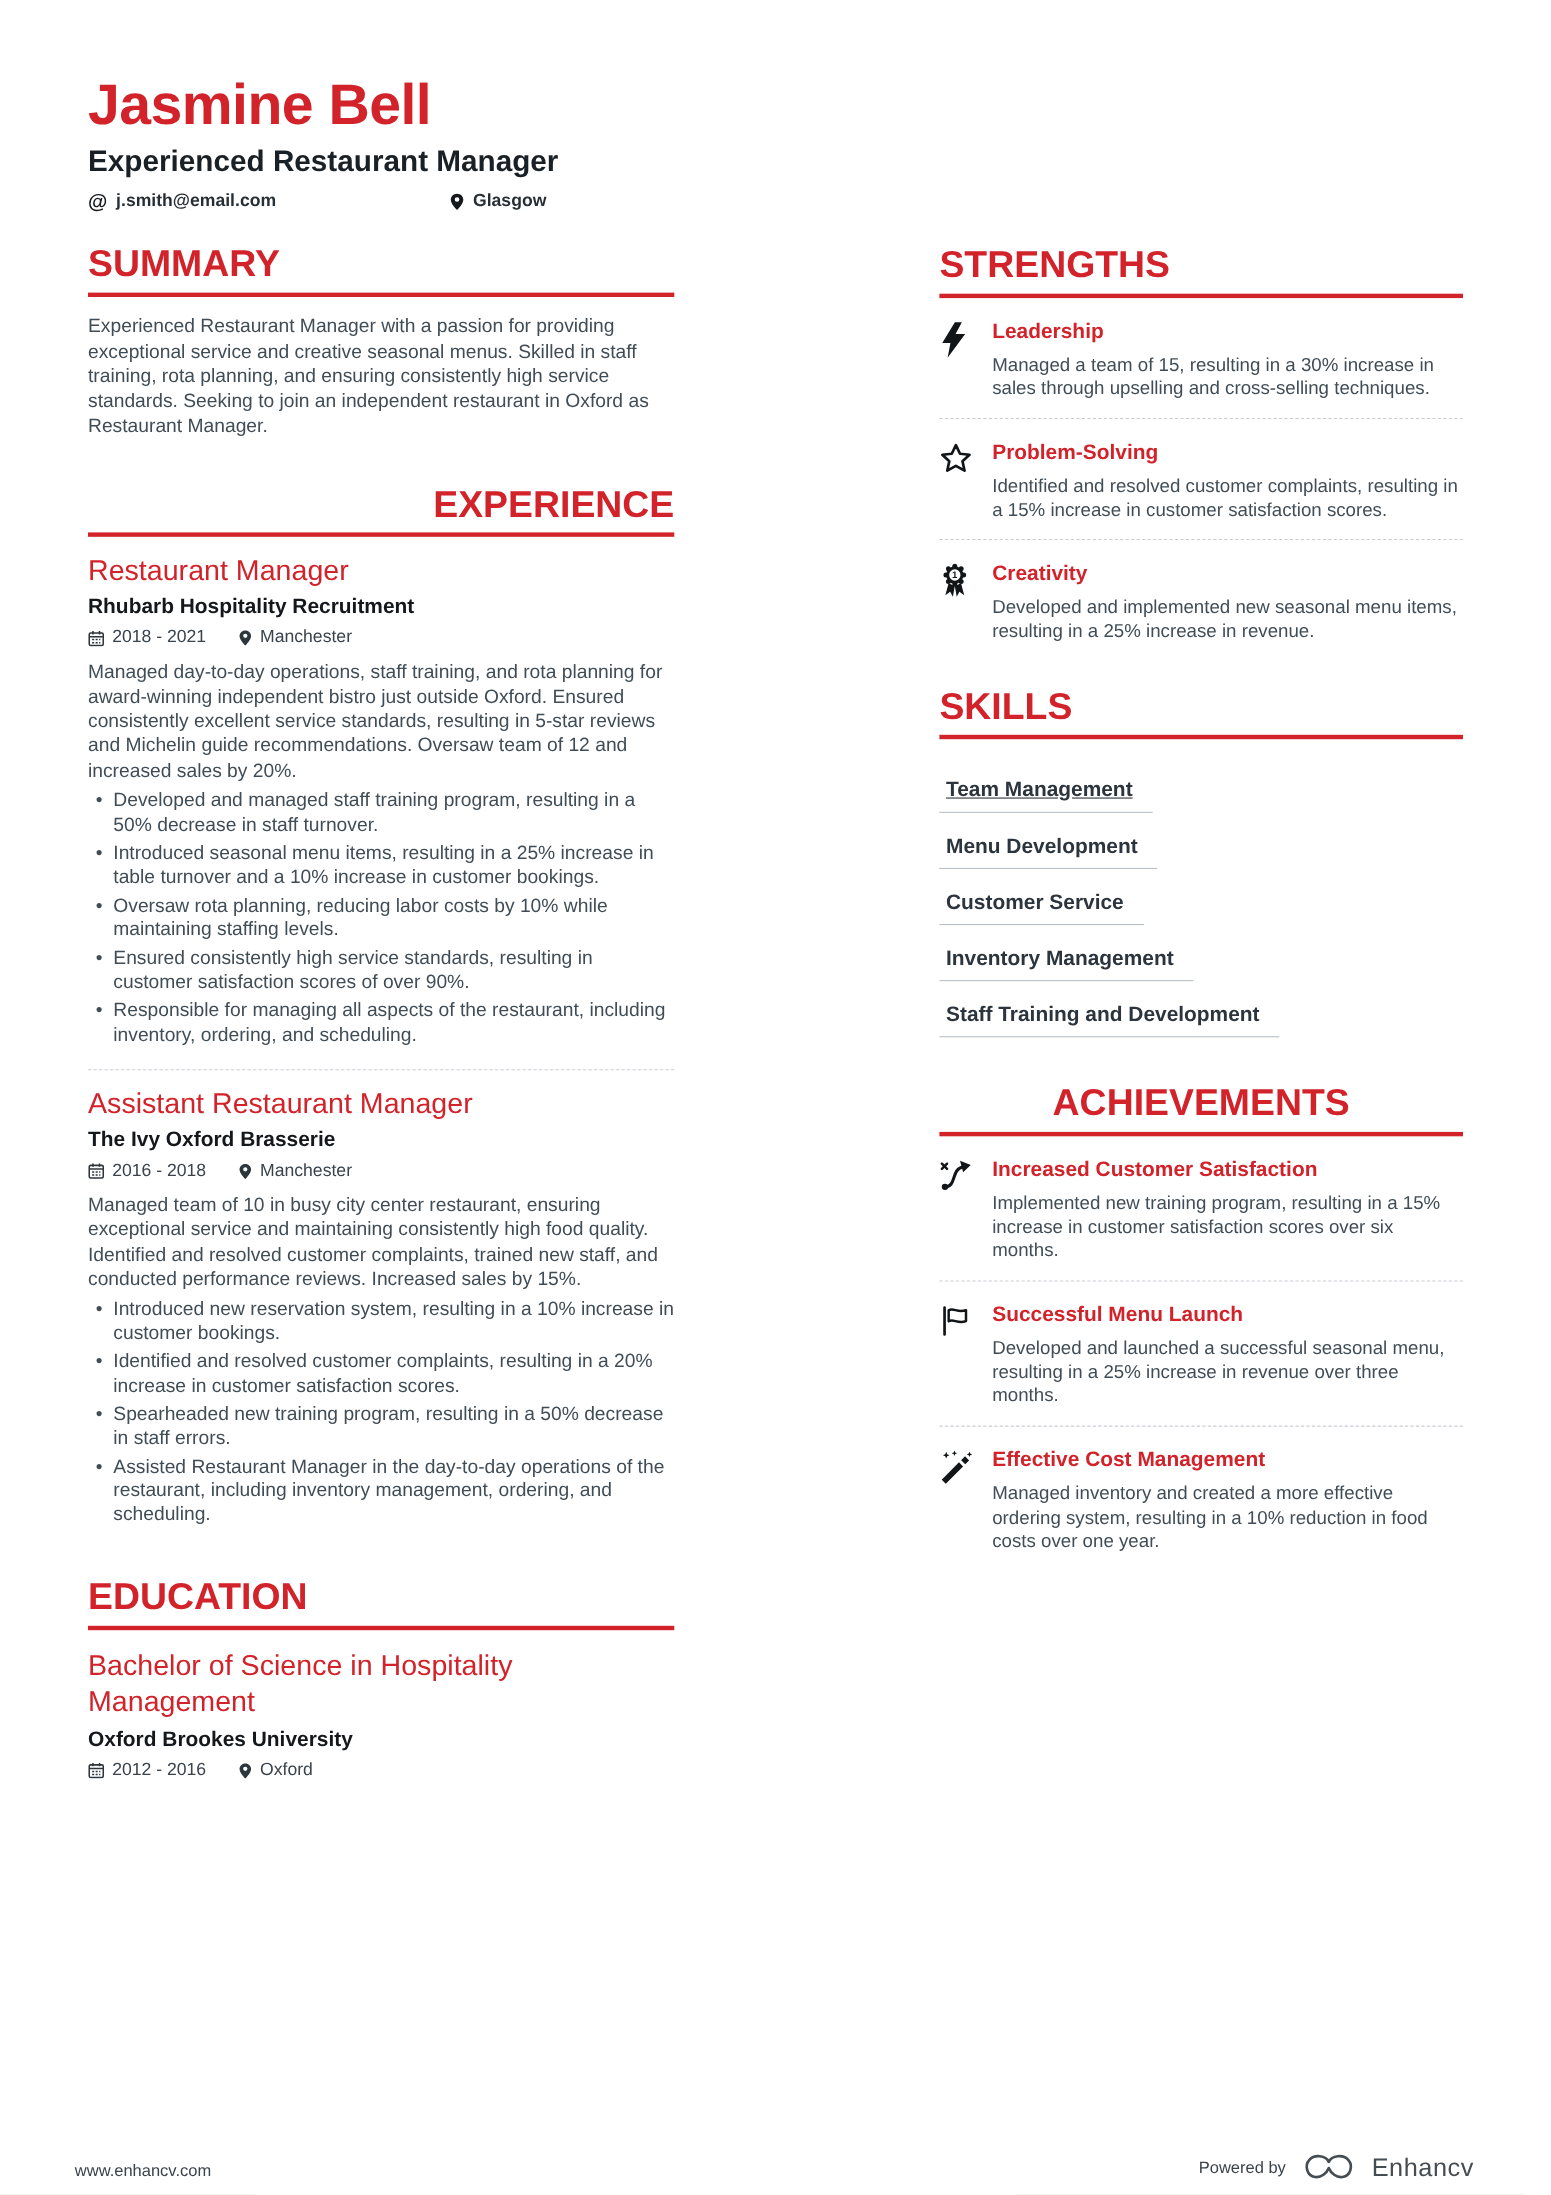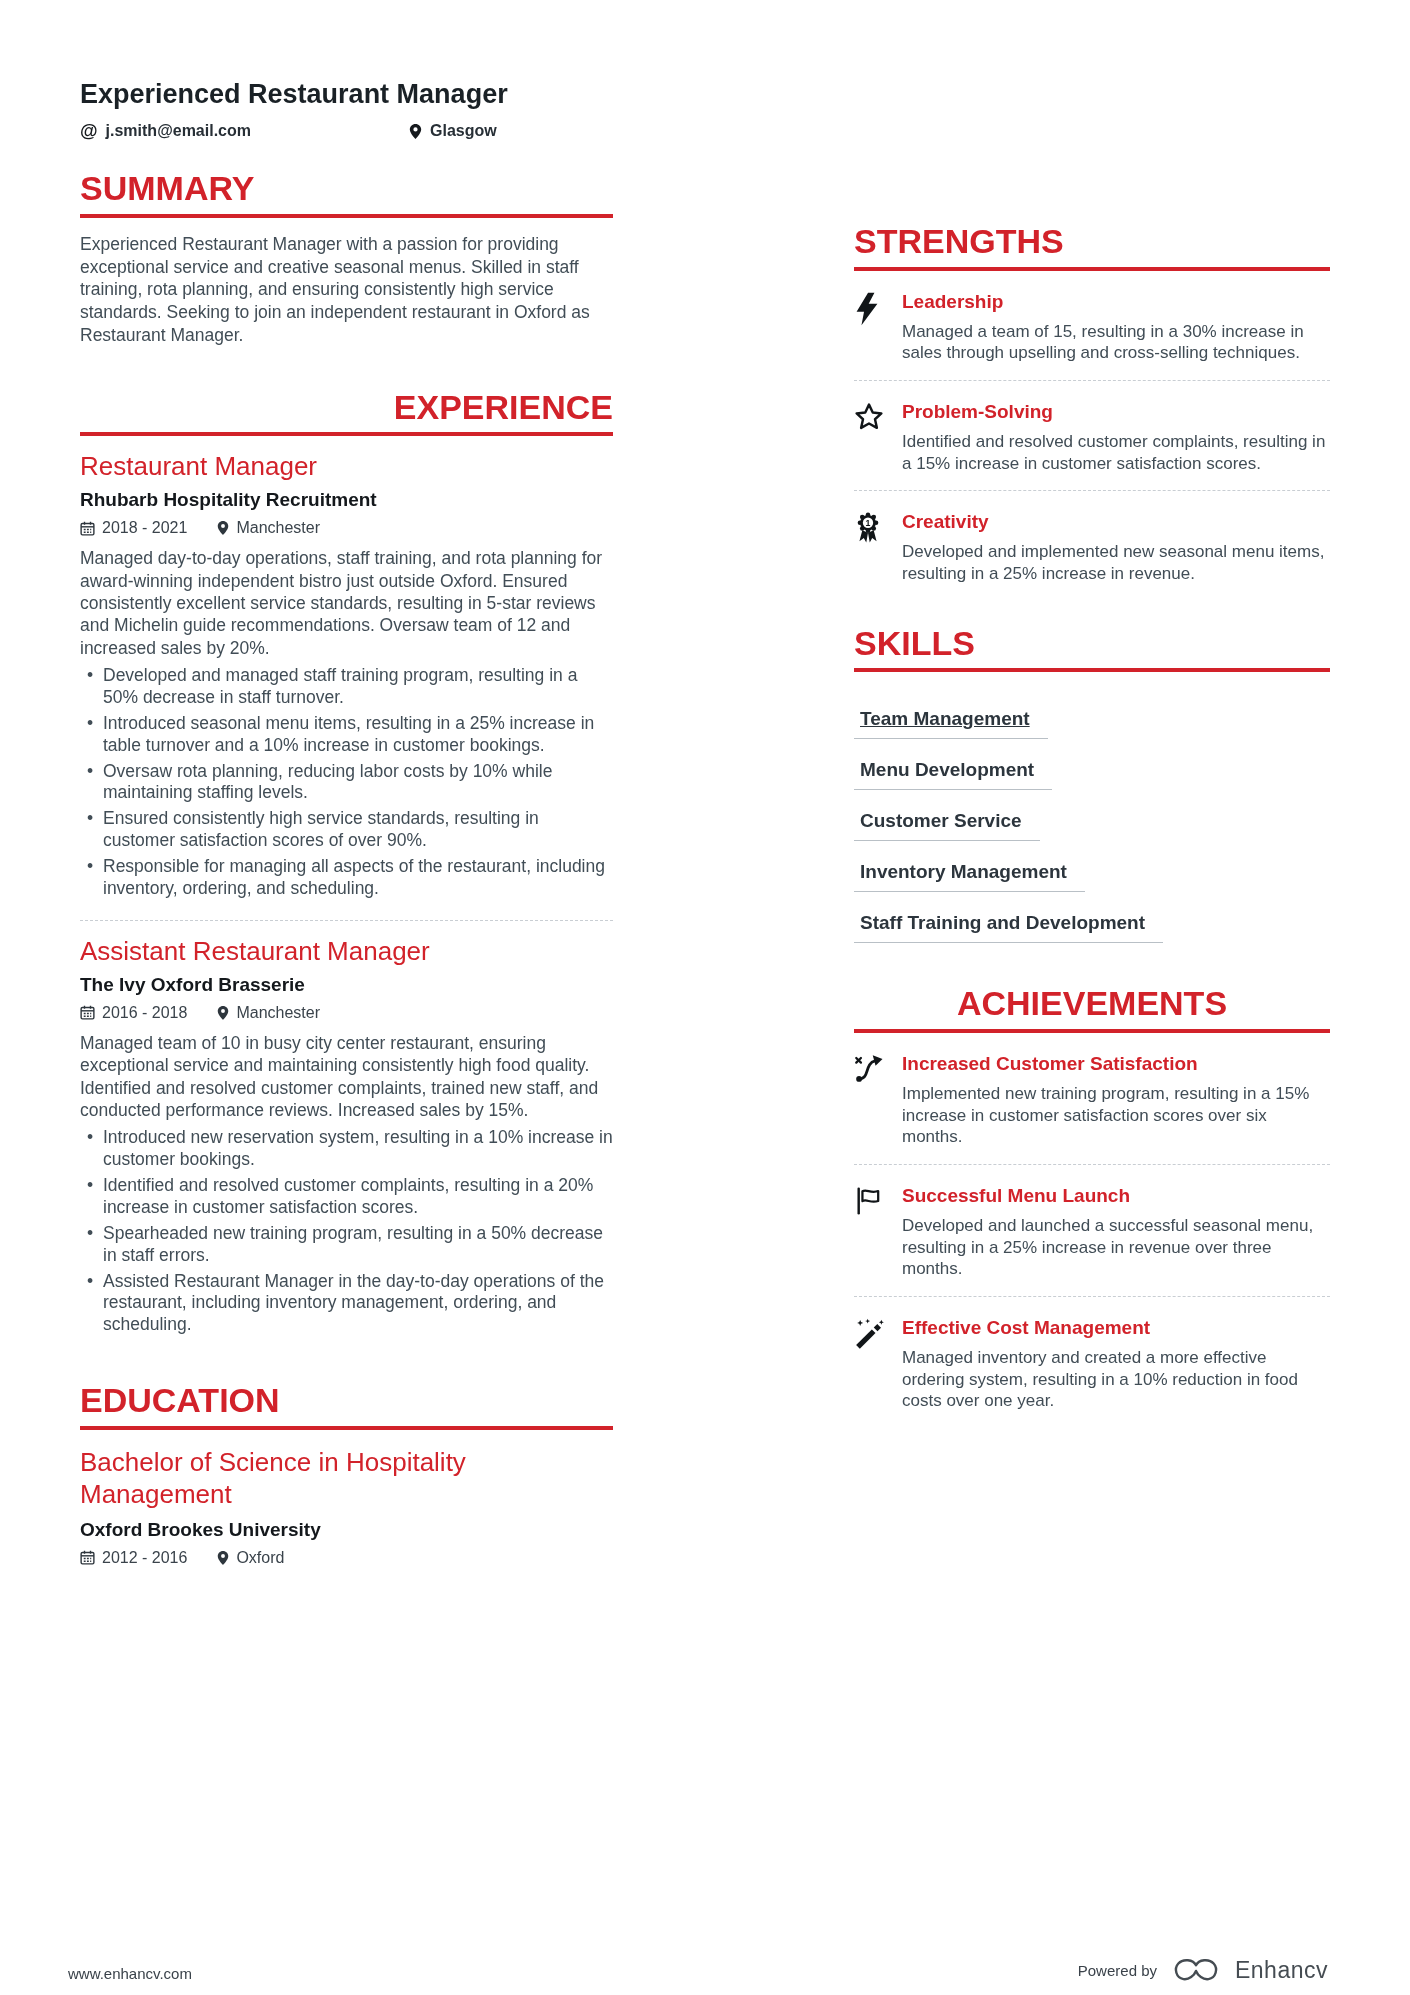--- a/index.html
+++ b/index.html
@@ -58,35 +58,36 @@
   .si-title{margin:0;font-size:19px;font-weight:700;color:var(--accent);line-height:1.2;}
   .si-text{margin:7px 0 0;font-size:17px;line-height:1.28;color:var(--body);}
   .side-divider{border:none;border-top:1px dashed #C9CED3;margin:16px 0 0;}
 
   .skill{display:table;font-size:19px;font-weight:700;color:#2C353D;
          padding:0 18px 8px 6px;border-bottom:1px solid #B9C0C6;margin-top:20px;}
   .skill:first-of-type{margin-top:36px;text-decoration:underline;}
 
   
   .footer-left{position:absolute;left:68px;bottom:13px;font-size:15px;color:#3A424A;}
-  .footer-right{position:absolute;right:82px;bottom:9px;display:flex;align-items:center;gap:13px;}
+  .footer-right{position:absolute;right:70px;bottom:9px;display:flex;align-items:center;gap:13px;}
   .powered{font-size:15px;color:#3A424A;}
   .brand{font-size:23px;color:#454C52;letter-spacing:0.5px;}
 
   svg{display:block;}
 </style>
 </head>
 <body>
 
 <div class="page">
   <div class="content">
 
     <div class="col-left">
 
       <header>
+        <h1 class="name">Jasmine Bell</h1>
         <div class="job-headline">Experienced Restaurant Manager</div>
         <div class="contact">
           <div class="contact-item">
             <span class="at-glyph">@</span>
             <span>j.smith@email.com</span>
           </div>
           <div class="contact-item">
             <span>
               <svg width="13" height="17" viewBox="0 0 16 20">
                   <path d="M8 0.8 C3.9 0.8 1 4 1 7.6 C1 12.4 8 19.2 8 19.2 S15 12.4 15 7.6 C15 4 12.1 0.8 8 0.8 Z M8 10 A2.6 2.6 0 1 1 8 4.8 A2.6 2.6 0 0 1 8 10 Z" fill="#15191D"></path>

